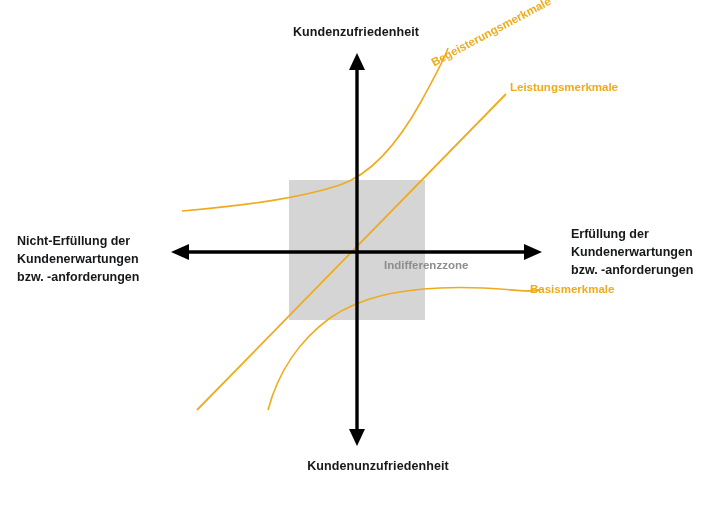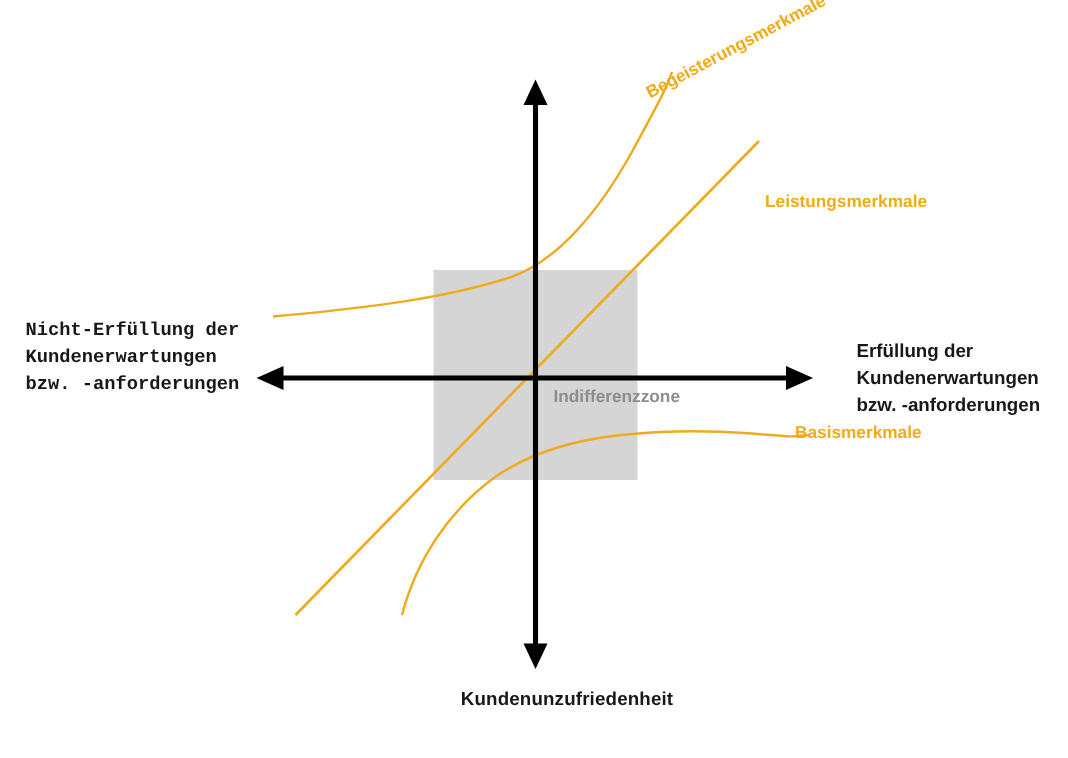--- a/index.html
+++ b/index.html
@@ -59,24 +59,23 @@
   .axis-title-block {
     position: absolute;
     font-size: 12.5px;
     font-weight: bold;
     color: #16181a;
     line-height: 1.45;
   }
 
   #title-left {
     left: 17px;
-    top: 211px;
+    top: 232px;
     width: 150px;
     text-align: left;
-    font-family: Liberation Mono, monospace;
   }
 
   #title-right {
     left: 571px;
     top: 225px;
     width: 150px;
     text-align: left;
   }
 
   .axis-title-block .ln {
@@ -95,31 +94,30 @@
   #label-begeisterung {
     left: 432px;
     top: 57px;
     transform: rotate(-28deg);
     transform-origin: 0 50%;
   }
 
   #label-leistung {
     left: 510px;
     top: 81px;
-    margin-top: 48px;
   }
 
   #label-basis {
     left: 530px;
     top: 283px;
   }
 
   #label-indifferenz {
     position: absolute;
-    left: 369px;
+    left: 384px;
     top: 259px;
     font-size: 11.5px;
     font-weight: bold;
     color: #8d8d8d;
     white-space: nowrap;
   }
 </style>
 </head>
 <body>
 
@@ -140,20 +138,21 @@
     <polygon points="357,446 349,429 365,429" fill="#000000"></polygon>
 
     <line x1="182" y1="252" x2="531" y2="252" stroke="#000000" stroke-width="3.4"></line>
     <polygon points="171,252 189,244 189,260" fill="#000000"></polygon>
     <polygon points="542,252 524,244 524,260" fill="#000000"></polygon>
 
     <line x1="527" y1="291" x2="540" y2="290" stroke="#eeab1e" stroke-width="1.8"></line>
 
   </svg>
 
+  <div class="axis-title" id="title-top">Kundenzufriedenheit</div>
 
   <div class="axis-title" id="title-bottom">Kundenunzufriedenheit</div>
 
   <div class="axis-title-block" id="title-left">
     <span class="ln">Nicht-Erfüllung der</span>
     <span class="ln">Kundenerwartungen</span>
     <span class="ln">bzw. -anforderungen</span>
   </div>
 
   <div class="axis-title-block" id="title-right">

